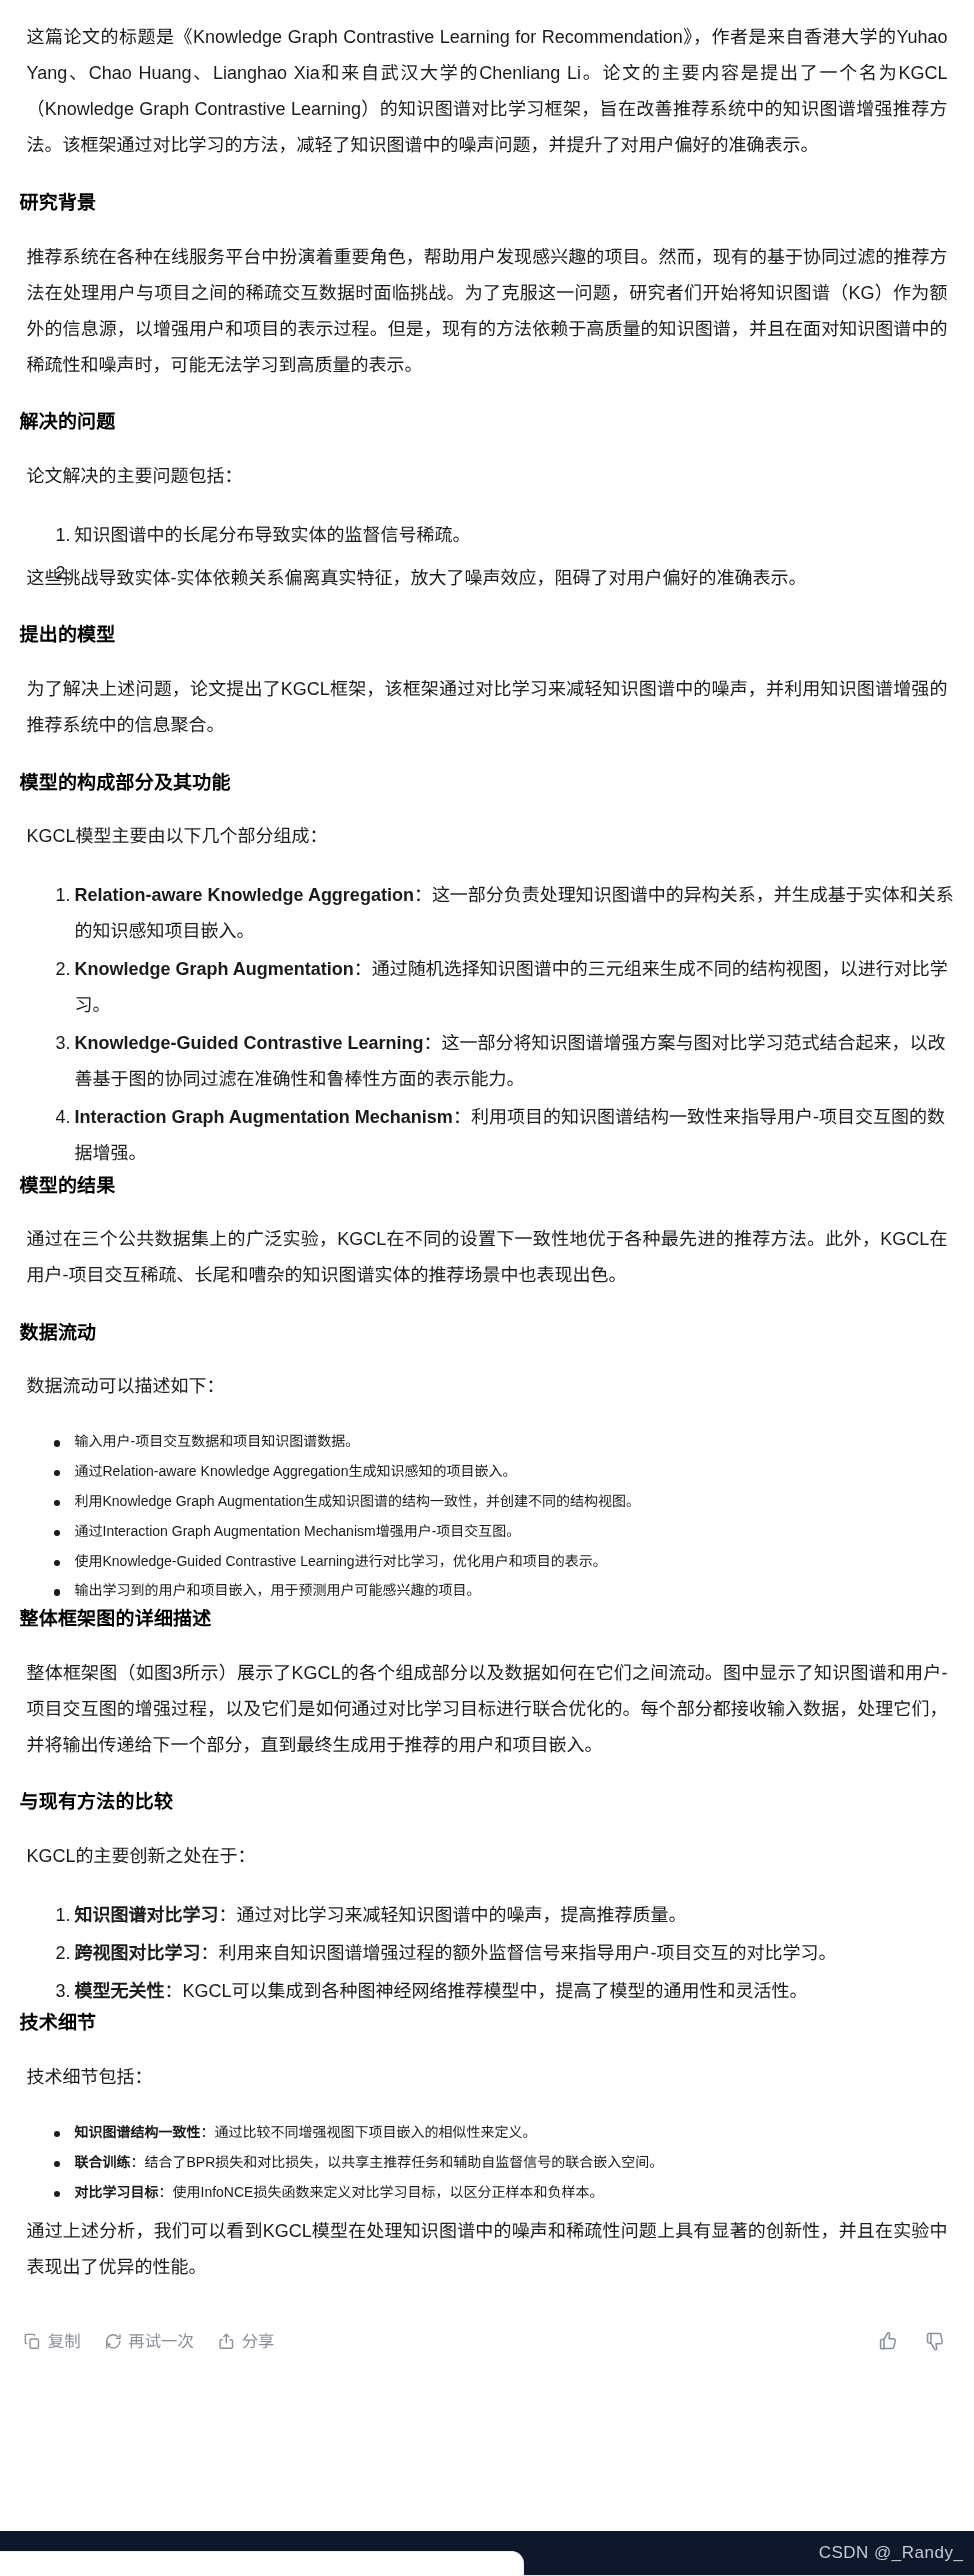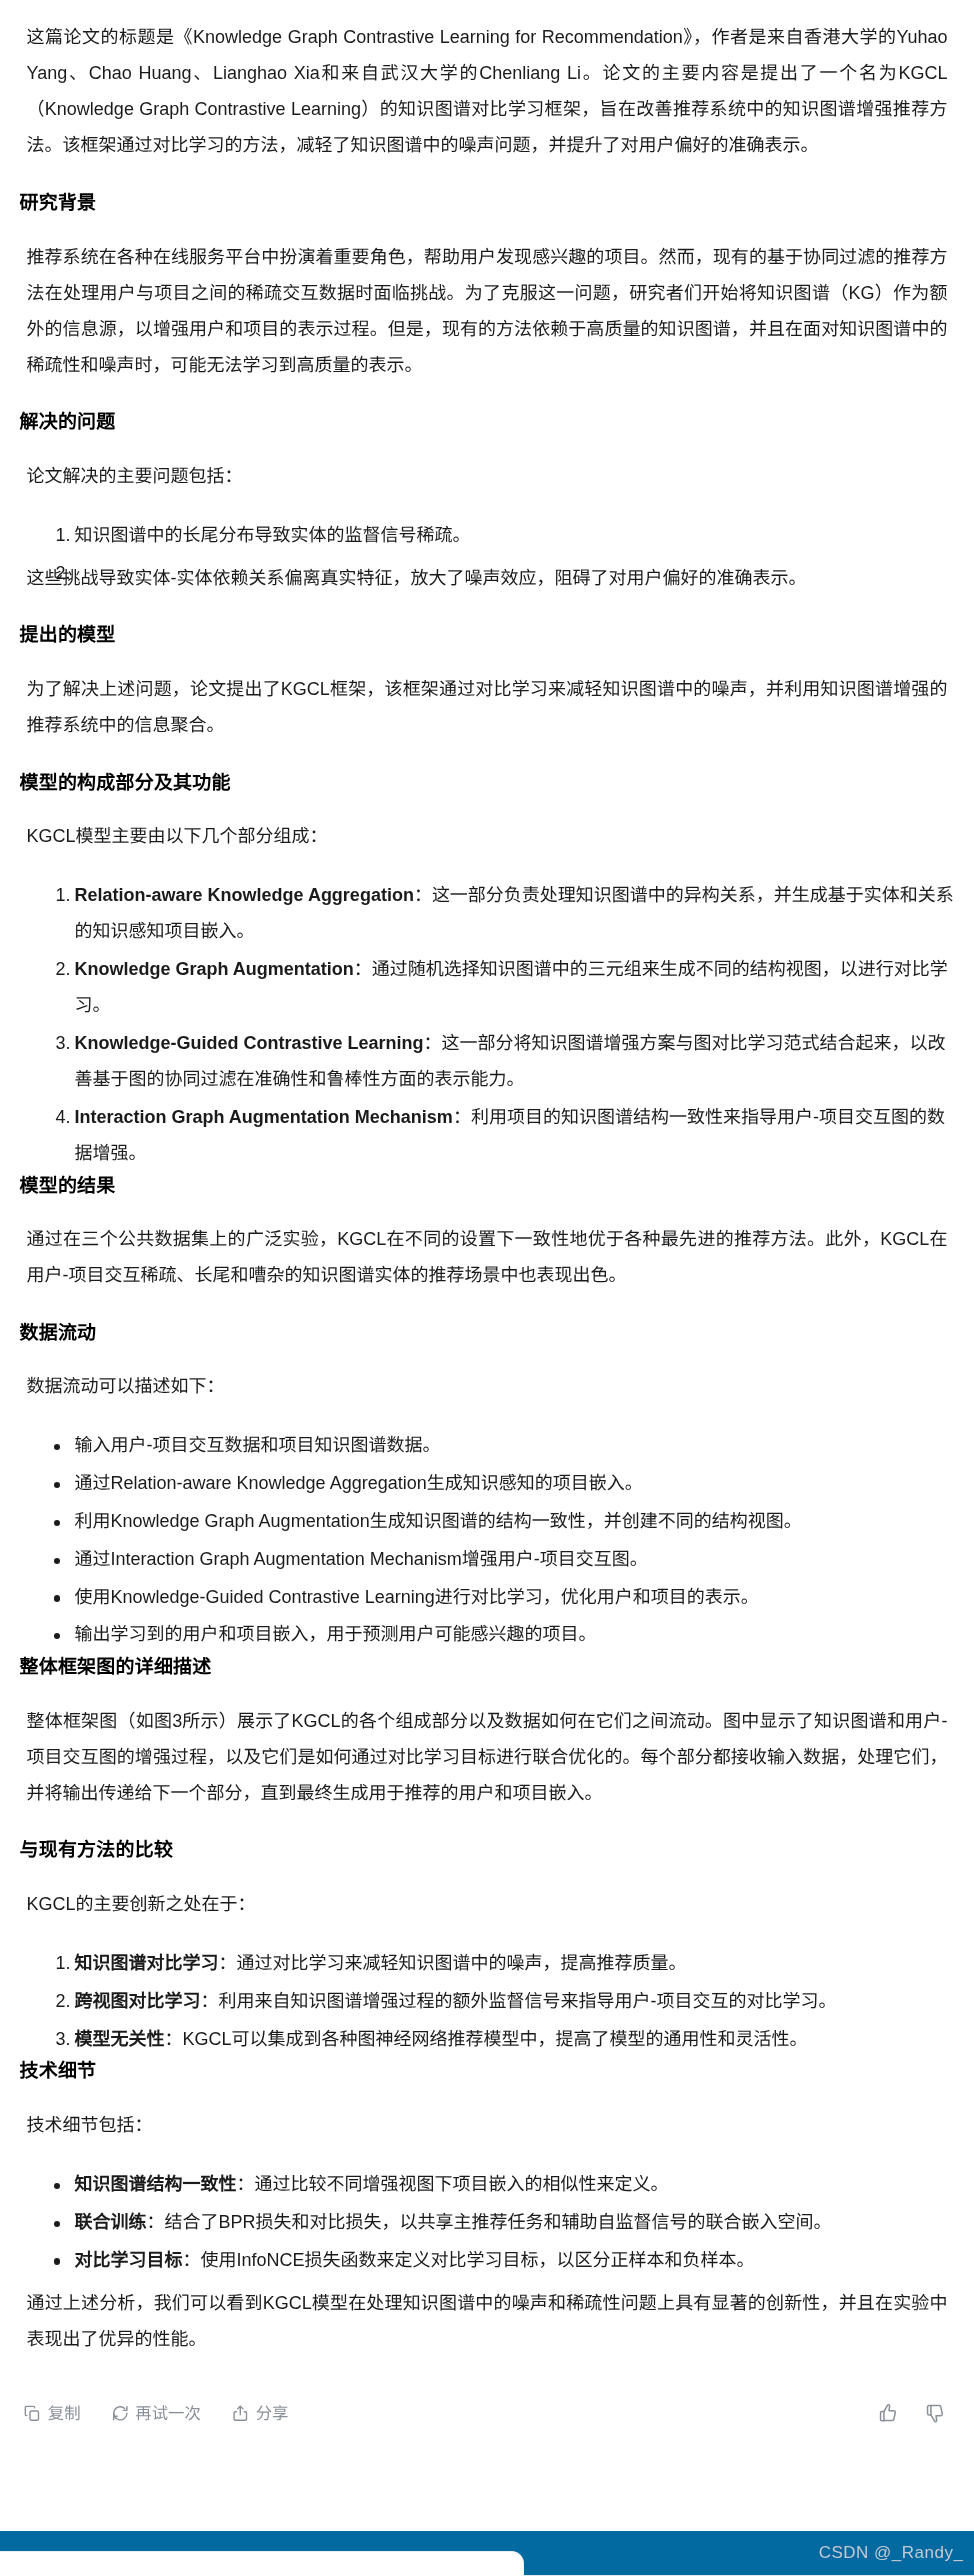--- a/index.html
+++ b/index.html
@@ -64,21 +64,21 @@
   ol.num-list > li .marker {
     position: absolute;
     left: 23px;
     top: 0;
     width: 28px;
     text-align: right;
     color: #1b1b1b;
   }
   ul.bul-list > li {
     position: relative;
-    font-size: 18px;
+    font-size: 14px;
     line-height: 2.0;
     color: #1b1b1b;
     padding-left: 55px;
     margin: 0 0 1.8px 0;
   }
   ul.bul-list > li .dot {
     position: absolute;
     left: 34px;
     top: 0.93em;
     width: 6.2px;
@@ -89,21 +89,21 @@
   .li-term { font-weight: bold; }
 
   
   .toolbar {
     display: flex;
     align-items: center;
     justify-content: space-between;
     padding: 19.5px 26.6px 0 23px;
     margin-top: 5.3px;
   }
-  .toolbar-left { display: flex; align-items: center; gap: 30px; }
+  .toolbar-left { display: flex; align-items: center; gap: 23px; }
   .toolbar-right { display: flex; align-items: center; gap: 23px; }
   .tb-btn {
     display: inline-flex;
     align-items: center;
     gap: 6.2px;
     font-size: 16.4px;
     color: #8a9099;
     cursor: pointer;
     background: none;
     border: none;
@@ -114,21 +114,21 @@
   .tb-btn svg { display: block; }
   .icon-only { padding: 0 1.8px; }
 
   
   .bottom-strip {
     position: absolute;
     left: 0;
     bottom: 0;
     width: 974px;
     height: 46px;
-    background: #0369a1;
+    background: #0f172a;
     border-top: 0.9px solid #ffffff;
     box-shadow: inset 0 -0.9px 0 #e3e5ec;
   }
   .composer-stub {
     position: absolute;
     left: -25px;
     top: 19.5px;
     width: 549px;
     height: 55px;
     background: #ffffff;

